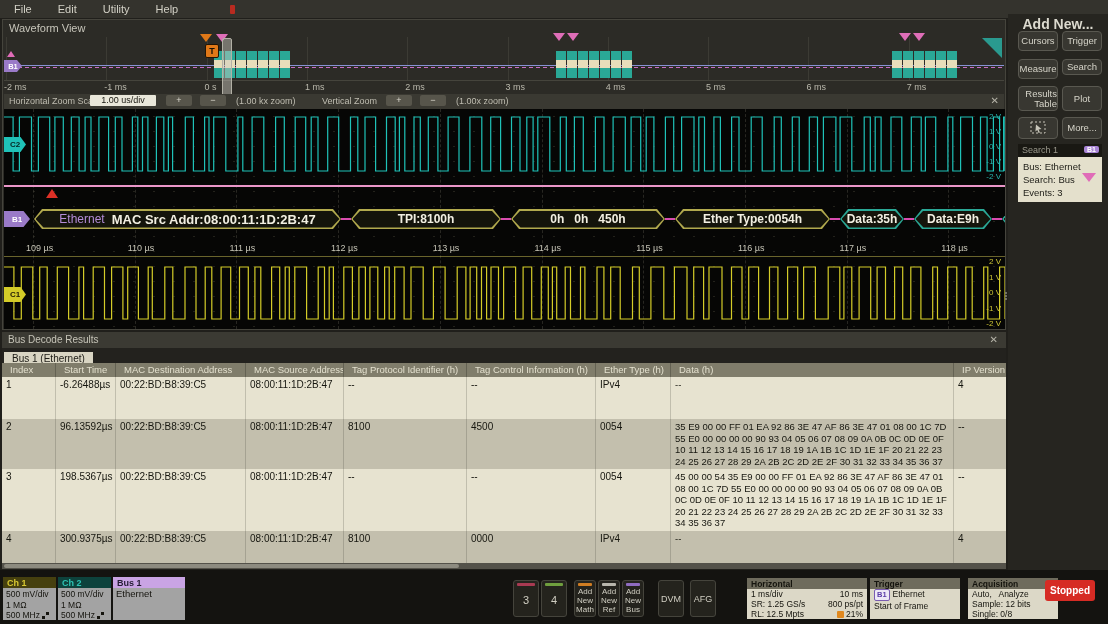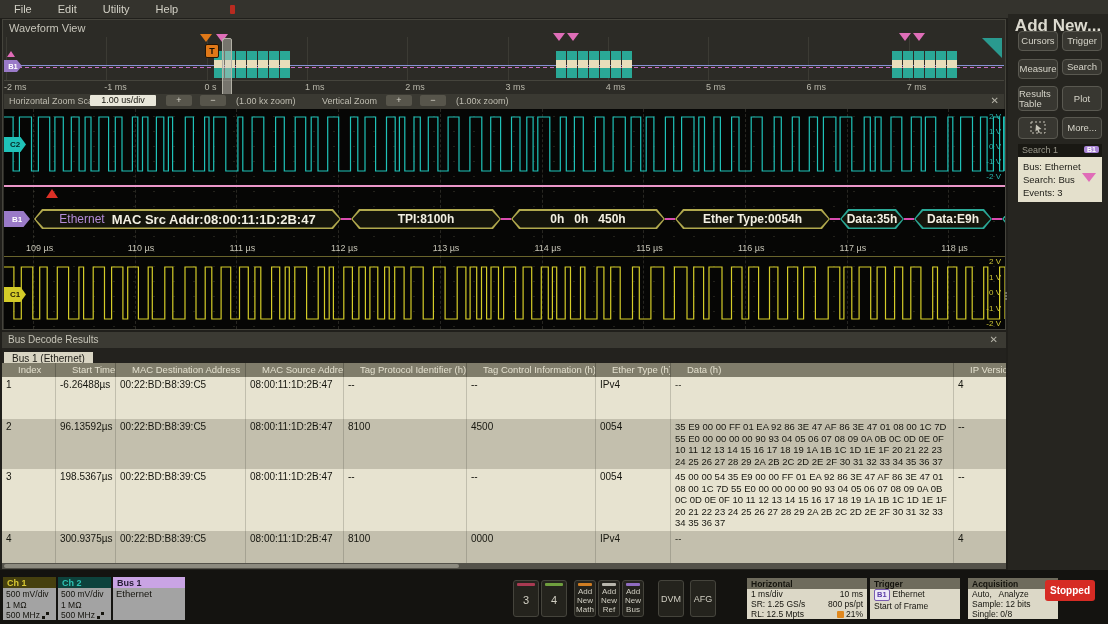--- a/index.html
+++ b/index.html
@@ -91,41 +91,41 @@
   .res-title{position:absolute;left:0;top:0;width:100%;height:16px;background:#3b3a33;
              box-sizing:border-box;padding:2px 6px;font-size:10px;color:#c6c4b8;}
   .res-close{position:absolute;right:8px;top:2px;color:#b5b3a8;font-size:10px;}
   .res-tabrow{position:absolute;left:0;top:16px;width:100%;height:15px;background:#23221e;}
   .res-tab{display:inline-block;margin-left:2px;background:#d9d5c3;color:#1d1c16;font-size:10px;
            padding:1px 8px 2px;}
   .tbl{position:absolute;left:0;top:31px;width:1004px;
        --cols:53px 60px 130px 98px 123px 129px 75px 283px 53px;}
   .thead{display:grid;grid-template-columns:var(--cols);background:#807d6b;color:#e3e0ce;
          font-size:9.5px;height:14px;}
-  .thead .hc{padding:1px 16px;overflow:hidden;white-space:nowrap;border-left:1px solid rgba(50,49,40,0.35);}
+  .thead .hc{padding:1px 8px;overflow:hidden;white-space:nowrap;border-left:1px solid rgba(50,49,40,0.35);}
   .thead .hc:first-child{border-left:none;}
   .tr{display:grid;grid-template-columns:var(--cols);color:#16160f;font-size:10px;overflow:hidden;}
   .tr.odd{background:#e7e3d0;}
   .tr.even{background:#c3bfad;}
   .tc{padding:2px 4px;border-left:1px solid rgba(60,58,48,0.22);overflow:hidden;}
   .tc:first-child{border-left:none;}
   .tc.hexdata{font-size:9.5px;line-height:11.5px;}
   .hscroll{position:absolute;left:0;top:231px;width:1004px;height:6px;background:#54524a;}
   .hthumb{position:absolute;left:2px;top:1px;width:455px;height:4px;background:#8d8b80;border-radius:2px;}
   
   .splitter{position:absolute;left:1004px;top:284px;width:8px;height:24px;display:grid;
             grid-template-columns:3px 3px;gap:1px;align-content:center;justify-content:center;}
   .splitter i{width:2px;height:2px;background:#8a887c;border-radius:50%;}
   
   .sidebar{position:absolute;left:1008px;top:14px;width:100px;height:556px;background:#262520;}
-  .sb-title{position:absolute;left:0;top:2px;width:100%;text-align:center;font-size:17px;
+  .sb-title{position:absolute;left:0;top:2px;width:100%;text-align:center;font-size:14px;
             font-weight:bold;color:#dcdacf;}
   .sb-btn{position:absolute;background:#383731;border:1px solid #595850;border-radius:4px;
           color:#d6d4c9;font-size:9.5px;display:flex;align-items:center;justify-content:center;
-          text-align:left;line-height:10px;box-sizing:border-box;}
+          text-align:right;line-height:10px;box-sizing:border-box;}
   .search-panel{position:absolute;left:10px;top:130px;width:84px;}
   .sp-head{height:13px;background:#191813;color:#9a988c;font-size:9px;padding:1px 4px;
            box-sizing:border-box;position:relative;}
   .sp-badge{position:absolute;right:3px;top:2px;background:#a985d6;color:#fff;font-size:7px;
             font-weight:bold;padding:0 3px;border-radius:2px;}
   .sp-body{background:#e4e0cc;color:#23221c;font-size:9.5px;line-height:13px;padding:3px 5px;
            position:relative;}
   .sp-tri{position:absolute;right:6px;top:16px;width:0;height:0;border-left:7px solid transparent;
           border-right:7px solid transparent;border-top:9px solid #e06cb8;}
   

